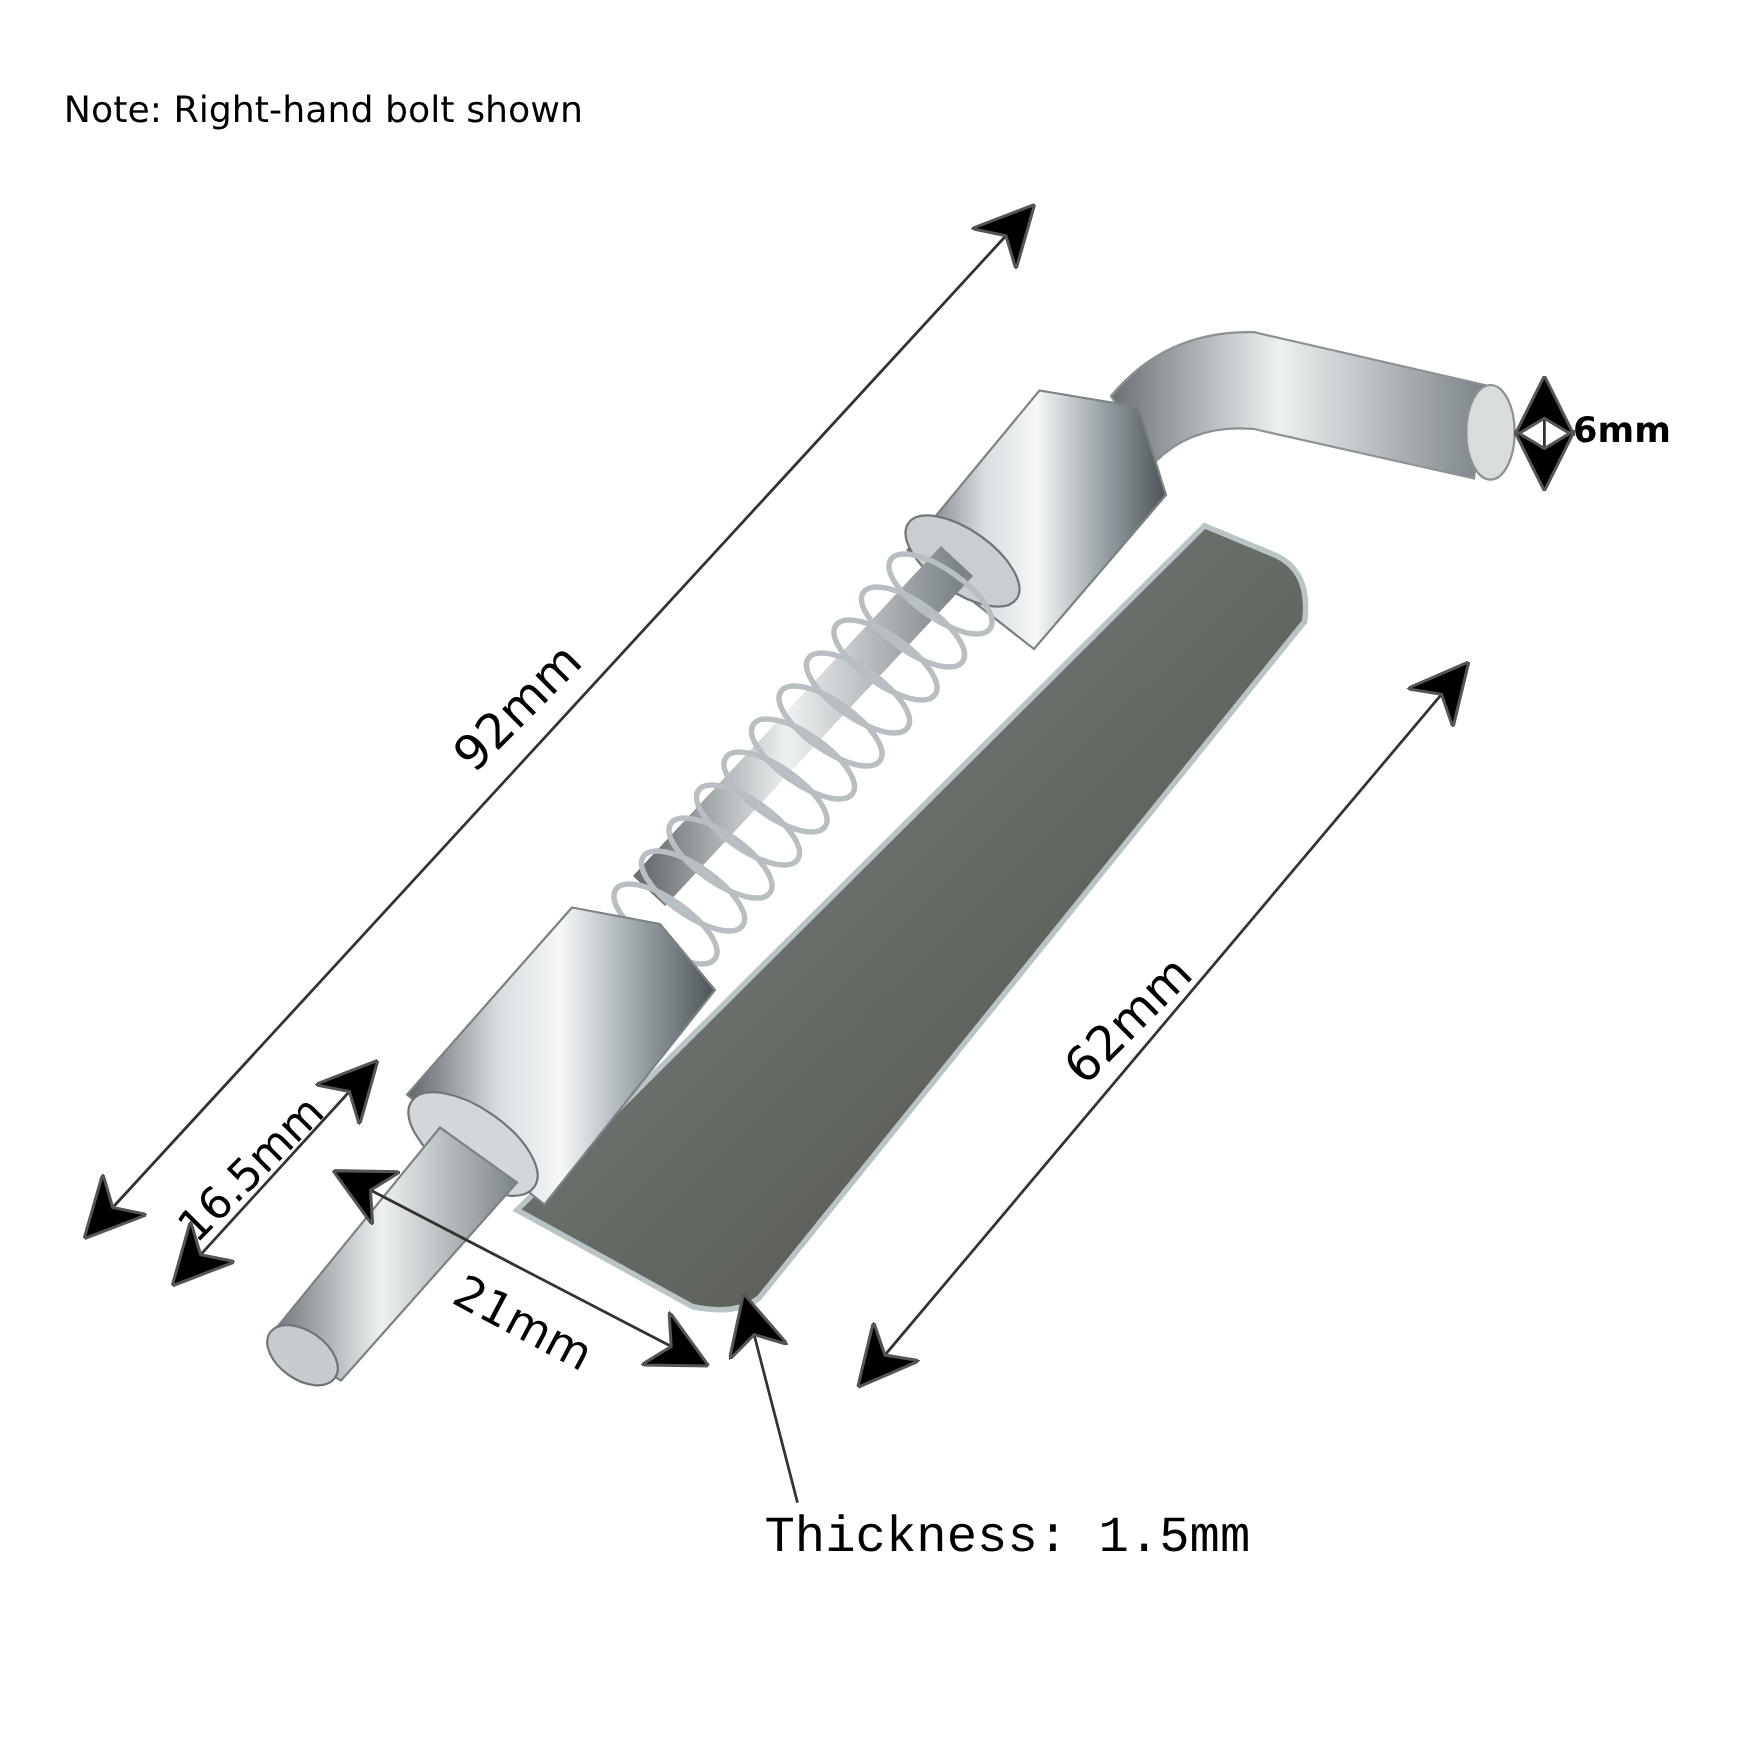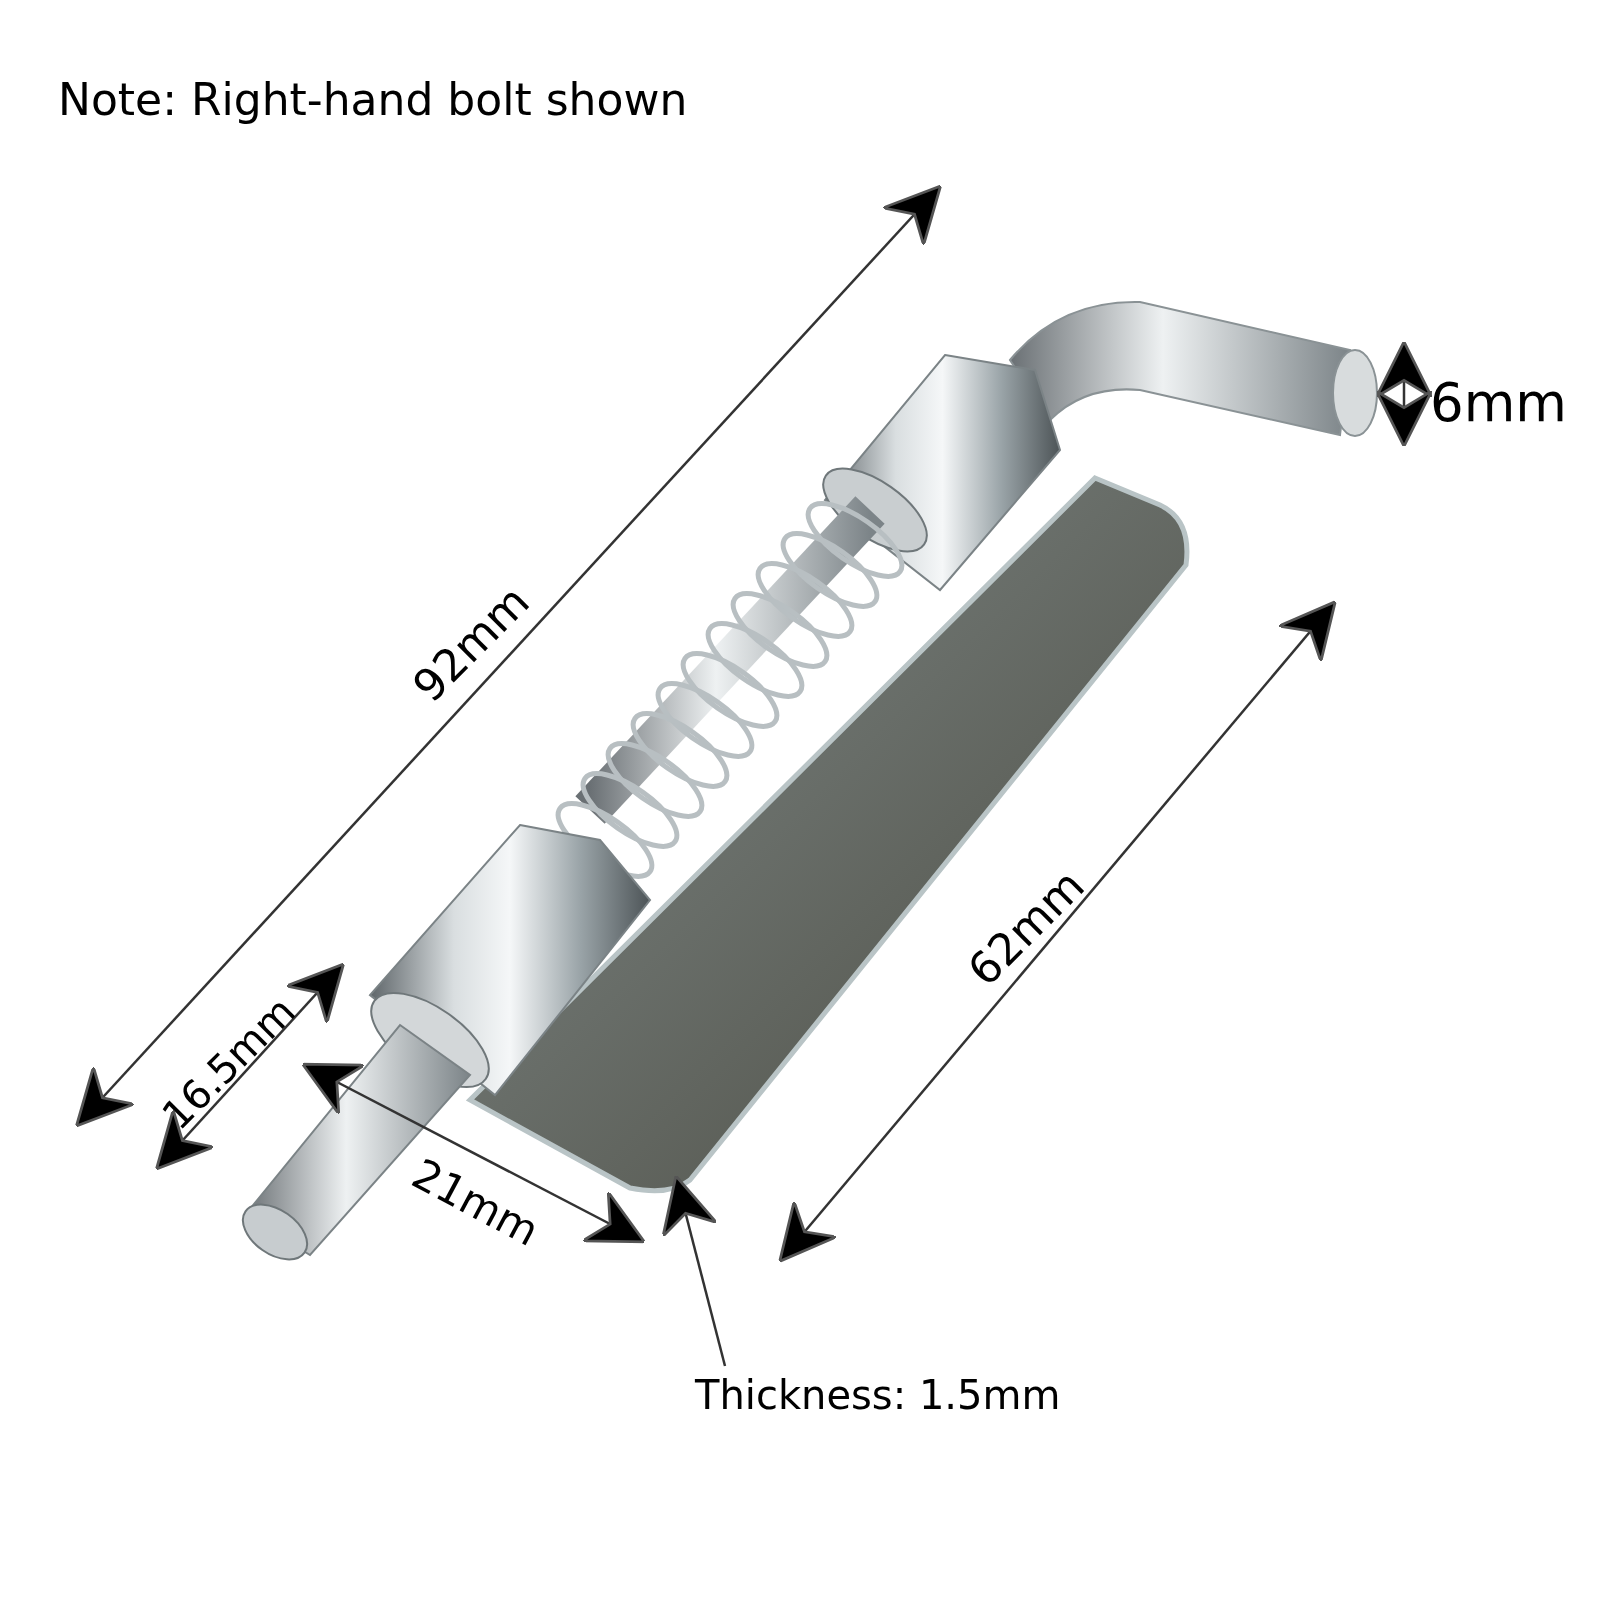--- a/index.html
+++ b/index.html
@@ -8,40 +8,40 @@
     width: 1600px;
     height: 1600px;
     background: #ffffff;
     overflow: hidden;
     font-family: "DejaVu Sans", sans-serif;
     color: #000000;
   }
   .note {
     position: absolute;
     left: 58px;
-    font-size: 44px;
+    font-size: 33px;
     line-height: 40px;
     white-space: nowrap;
   }
   #note-line-1 { top: 80px; }
   #note-line-2 { top: 127px; }
   #illustration { position: absolute; left: 0; top: 0; width: 1600px; height: 1600px; }
   .dim-label {
     position: absolute;
     font-family: "DejaVu Sans", sans-serif;
     white-space: nowrap;
     color: #000;
     transform-origin: center center;
   }
   #label-92 { left: 400px; top: 618px; font-size: 44px; transform: rotate(-45deg); }
   #label-62 { left: 955px; top: 902px; font-size: 44px; transform: rotate(-45deg); }
   #label-165 { left: 145px; top: 1040px; font-size: 40px; transform: rotate(-45deg); }
   #label-21 { left: 408px; top: 1178px; font-size: 42px; transform: rotate(28deg); }
-  #label-6 { left: 1430px; top: 372px; font-size: 53px; }
-  #label-thickness { left: 695px; top: 1372px; font-size: 40px; }
+  #label-6 { left: 1430px; top: 372px; font-size: 32px; font-weight: bold; }
+  #label-thickness { left: 695px; top: 1372px; font-size: 46px; font-family: Liberation Mono, monospace; }
 </style>
 </head>
 <body>
 
 <div id="canvas">
 
   <div id="note-line-1" class="note">Note: Right-hand bolt shown</div>
 
   <svg id="illustration" viewBox="0 0 1600 1600">
     <defs>

